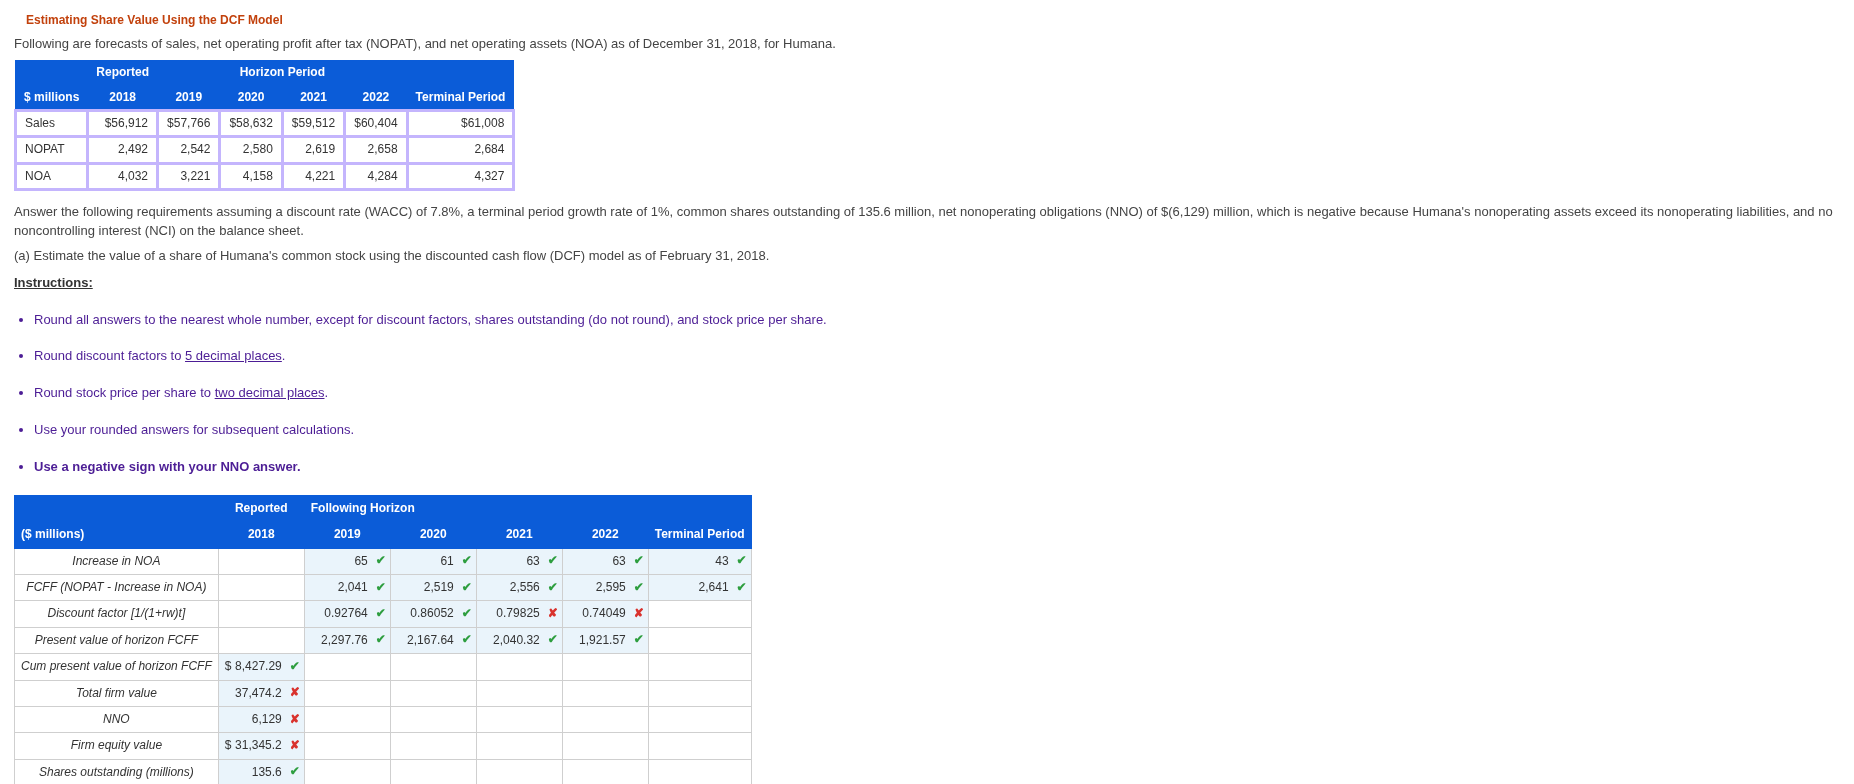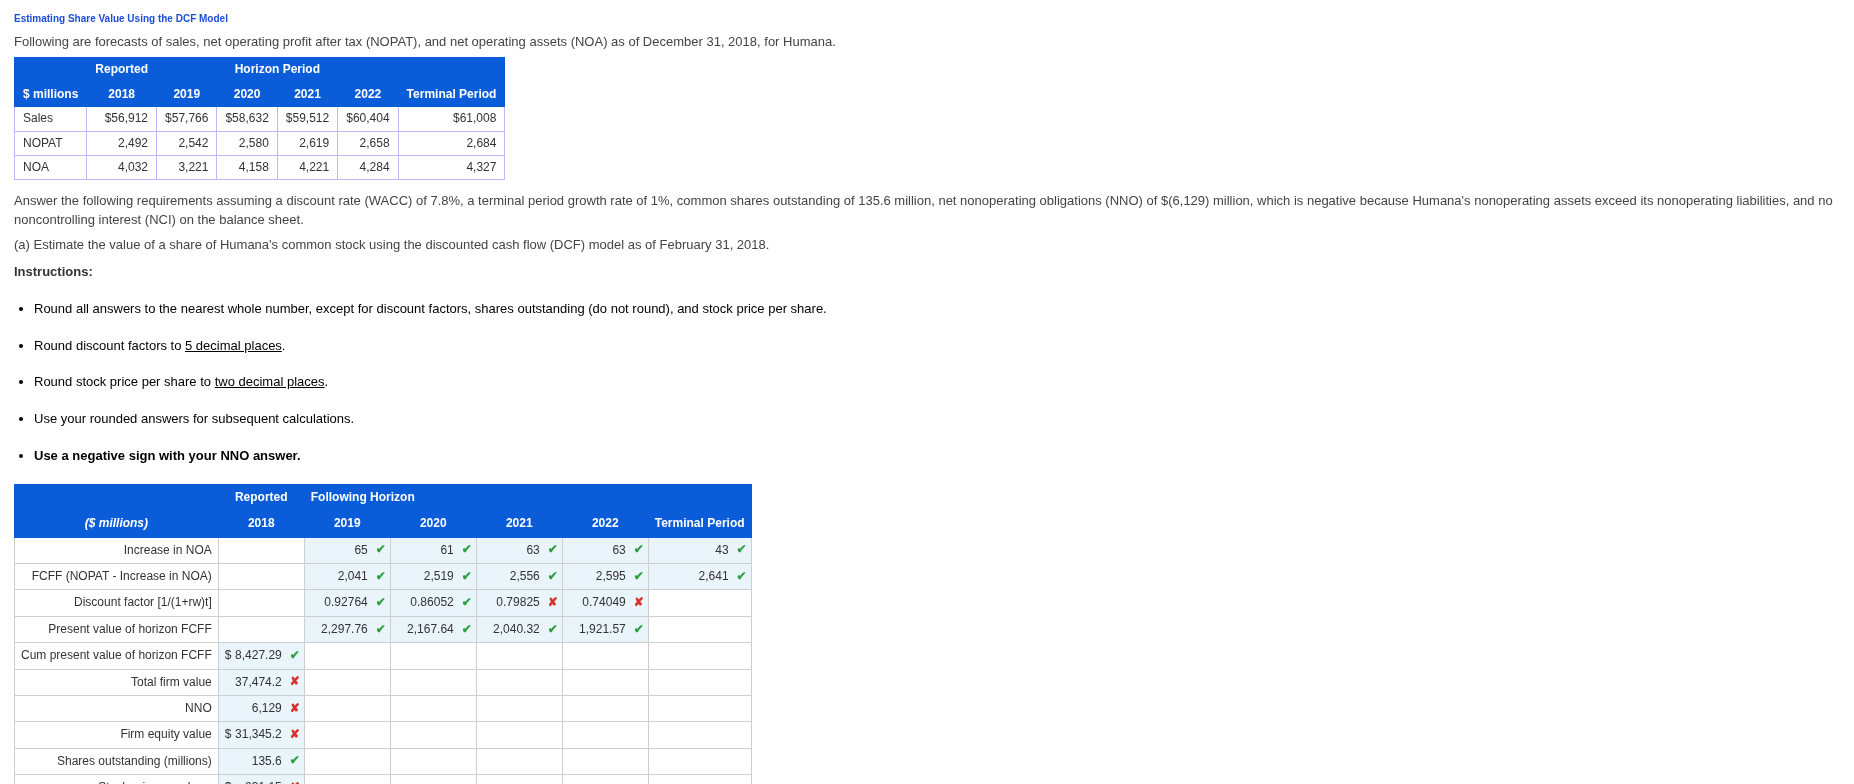--- a/index.html
+++ b/index.html
@@ -7,50 +7,51 @@
     margin: 0;
     padding: 12px 14px;
     font-family: "Segoe UI", "Helvetica Neue", Arial, sans-serif;
     font-size: 13px;
     color: #333;
     background: #fff;
     line-height: 1.45;
     width: 1854px;
   }
   h3.title {
-    font-size: 10px;
-    font-weight: 700;
-    margin: 0 0 4px 0;
-    color: #1d4ed8;
+    font-size: 12px;
+    font-weight: 700;
+    margin: 0 0 4px 12px;
+    color: #c2410c;
   }
   .intro, .assumptions, .qpart {
     margin: 6px 0;
     color: #444;
   }
   .instr-label {
+    text-decoration: underline;
     font-weight: 700;
     margin-top: 8px;
     display: block;
   }
   ul.instructions {
     margin: 4px 0 12px 0;
     padding-left: 20px;
   }
-  ul.instructions li { margin: 18px 0; color: #000000; }
+  ul.instructions li { margin: 18px 0; color: #4c1d95; }
   .ul { text-decoration: underline; }
   .bold { font-weight: 700; }
 
   
   table.forecast {
     border-collapse: collapse;
     font-size: 12px;
     margin: 6px 0 12px 0;
   }
   table.forecast th, table.forecast td {
-    border: 1px solid #c4b5fd;
+    border: 3px solid #c4b5fd;
     padding: 3px 8px;
     text-align: right;
     white-space: nowrap;
   }
   table.forecast th {
     background: #0b5cd8;
     color: #fff;
     font-weight: 700;
     text-align: center;
     border: 1px solid #0b5cd8;
@@ -73,23 +74,24 @@
     padding: 4px 6px;
     white-space: nowrap;
   }
   table.dcf th {
     background: #0b5cd8;
     color: #fff;
     font-weight: 700;
     border: 1px solid #0b5cd8;
   }
   table.dcf td.rowlabel {
-    text-align: right;
+    text-align: center;
     background: #fff;
     min-width: 200px;
+    font-style: italic;
   }
   table.dcf td.cell {
     min-width: 86px;
     text-align: right;
     position: relative;
     padding-right: 22px;
   }
   table.dcf td.cell .prefix {
     float: left;
     margin-right: 2px;
@@ -180,21 +182,21 @@
 
 <table class="dcf">
   <tbody>
       <tr>
     <th style="text-align:left;"></th>
     <th>Reported</th>
     <th colspan="4" style="text-align:left;">Following Horizon</th>
     <th></th>
   </tr>
   <tr>
-    <th style="text-align:center;font-style:italic;">($ millions)</th>
+    <th style="text-align:left;">($ millions)</th>
     <th>2018</th>
     <th>2019</th>
     <th>2020</th>
     <th>2021</th>
     <th>2022</th>
     <th>Terminal Period</th>
   </tr>
   </tbody>
     <tbody id="dcf-body">
       <tr>

